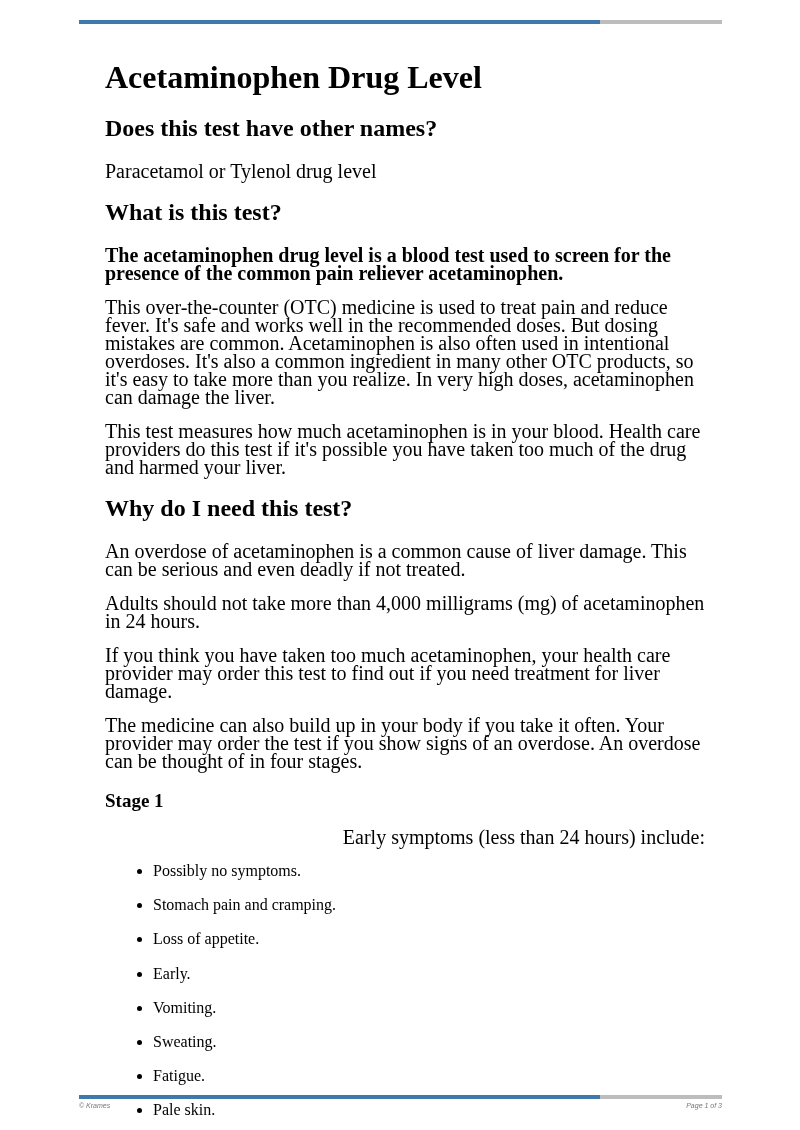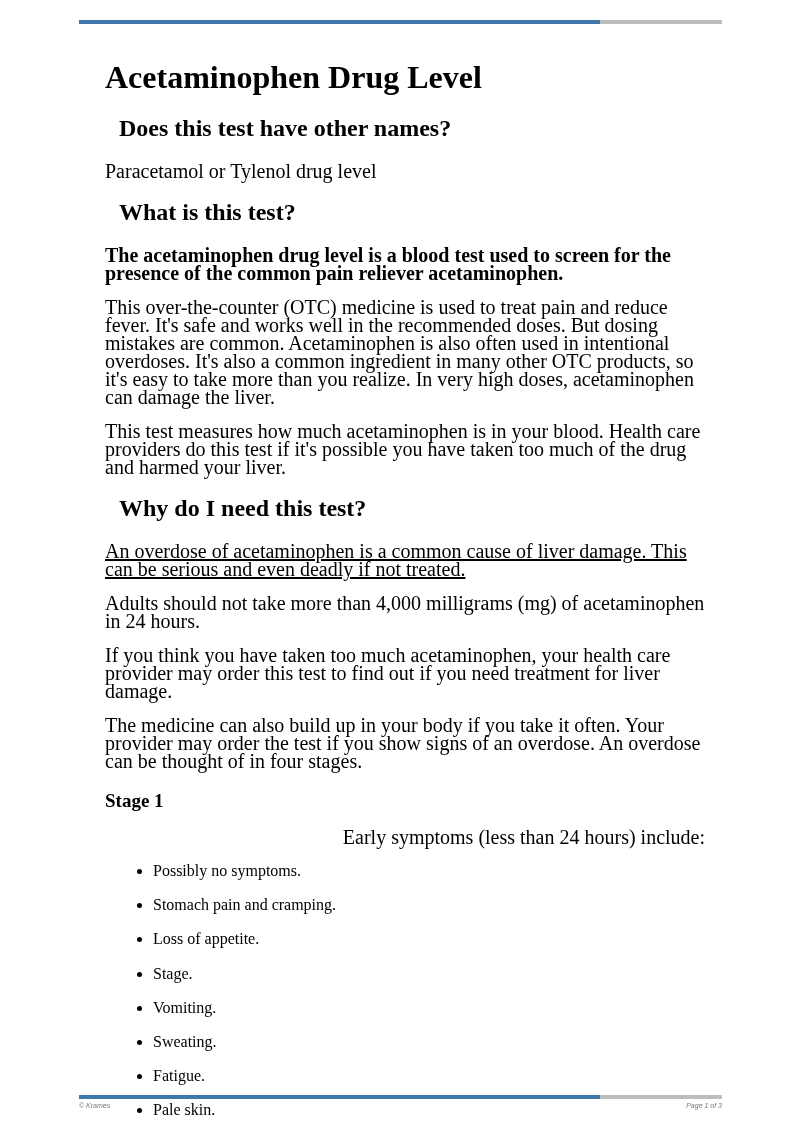--- a/index.html
+++ b/index.html
@@ -8,21 +8,21 @@
     .bar { position: absolute; left: 79px; width: 643px; height: 4px; background: #bdbdbd; }
     .bar .fill { position: absolute; left: 0; top: 0; height: 4px; width: 522px; background: #3f78ad; }
     .bar.top { top: 20px; }
     .bar.bottom { top: 1095px; }
     .footer { position: absolute; top: 1102px; left: 79px; width: 643px; font-family: "Liberation Sans", sans-serif;
               font-style: italic; font-size: 7px; color: #777; }
     .footer .left { position: absolute; left: 0; }
     .footer .right { position: absolute; right: 0; }
     .content { position: absolute; left: 105px; top: 55px; width: 600px; }
     h1 { font-size: 32px; font-weight: bold; margin: 0; line-height: 40px; }
-    h2 { font-size: 24px; font-weight: bold; margin: 14px; line-height: 30px; }
+    h2 { font-size: 24px; font-weight: bold; margin: 0; line-height: 30px; }
     h3 { font-size: 19px; font-weight: bold; margin: 0; line-height: 22px; }
     p { font-size: 20px; line-height: 18px; margin: 0; }
     ul { margin: 8px; padding: 0 0 0 40px; font-size: 16px; line-height: 18px; }
     ul li { margin: 0 0 16.2px 0; }
   </style>
 </head>
 <body>
 
 <div class="bar top" style="background: rgb(189, 189, 189);">
   <div class="fill" style="width: 81%; background: rgb(63, 120, 173);"></div>
@@ -33,32 +33,32 @@
 
   <h2 style="margin-top:16px;">Does this test have other names?</h2>
   <p style="margin-top:19px;">Paracetamol or Tylenol drug level</p>
 
   <h2 style="margin-top:17px;font-family:Liberation Serif, serif;">What is this test?</h2>
   <p style="margin-top:19px;font-weight:bold;">The acetaminophen drug level is a blood test used to screen for the presence of the common pain reliever acetaminophen.</p>
   <p style="margin-top:16px;">This over-the-counter (OTC) medicine is used to treat pain and reduce fever. It's safe and works well in the recommended doses. But dosing mistakes are common. Acetaminophen is also often used in intentional overdoses. It's also a common ingredient in many other OTC products, so it's easy to take more than you realize. In very high doses, acetaminophen can damage the liver.</p>
   <p style="margin-top:16px;">This test measures how much acetaminophen is in your blood. Health care providers do this test if it's possible you have taken too much of the drug and harmed your liver.</p>
 
   <h2 style="margin-top:17px;">Why do I need this test?</h2>
-  <p style="margin-top:19px;text-decoration:underline;">An overdose of acetaminophen is a common cause of liver damage. This can be serious and even deadly if not treated.</p>
+  <p style="margin-top:19px;">An overdose of acetaminophen is a common cause of liver damage. This can be serious and even deadly if not treated.</p>
   <p style="margin-top:16px;">Adults should not take more than 4,000 milligrams (mg) of acetaminophen in 24 hours.</p>
   <p style="margin-top:16px;">If you think you have taken too much acetaminophen, your health care provider may order this test to find out if you need treatment for liver damage.</p>
   <p style="margin-top:16px;">The medicine can also build up in your body if you take it often. Your provider may order the test if you show signs of an overdose. An overdose can be thought of in four stages.</p>
 
   <h3 style="margin-top:20px;">Stage 1</h3>
   <p style="margin-top:16px;text-align:right;">Early symptoms (less than 24 hours) include:</p>
   <ul style="margin-top:16px;">
     <li>Possibly no symptoms.</li>
     <li>Stomach pain and cramping.</li>
     <li>Loss of appetite.</li>
-    <li>Stage.</li>
+    <li>Early.</li>
     <li>Vomiting.</li>
     <li>Sweating.</li>
     <li>Fatigue.</li>
     <li>Pale skin.</li>
   </ul>
 </div>
 
 <div class="bar bottom" style="background: rgb(189, 189, 189);">
   <div class="fill" style="width: 81%; background: rgb(63, 120, 173);"></div>
 </div>

